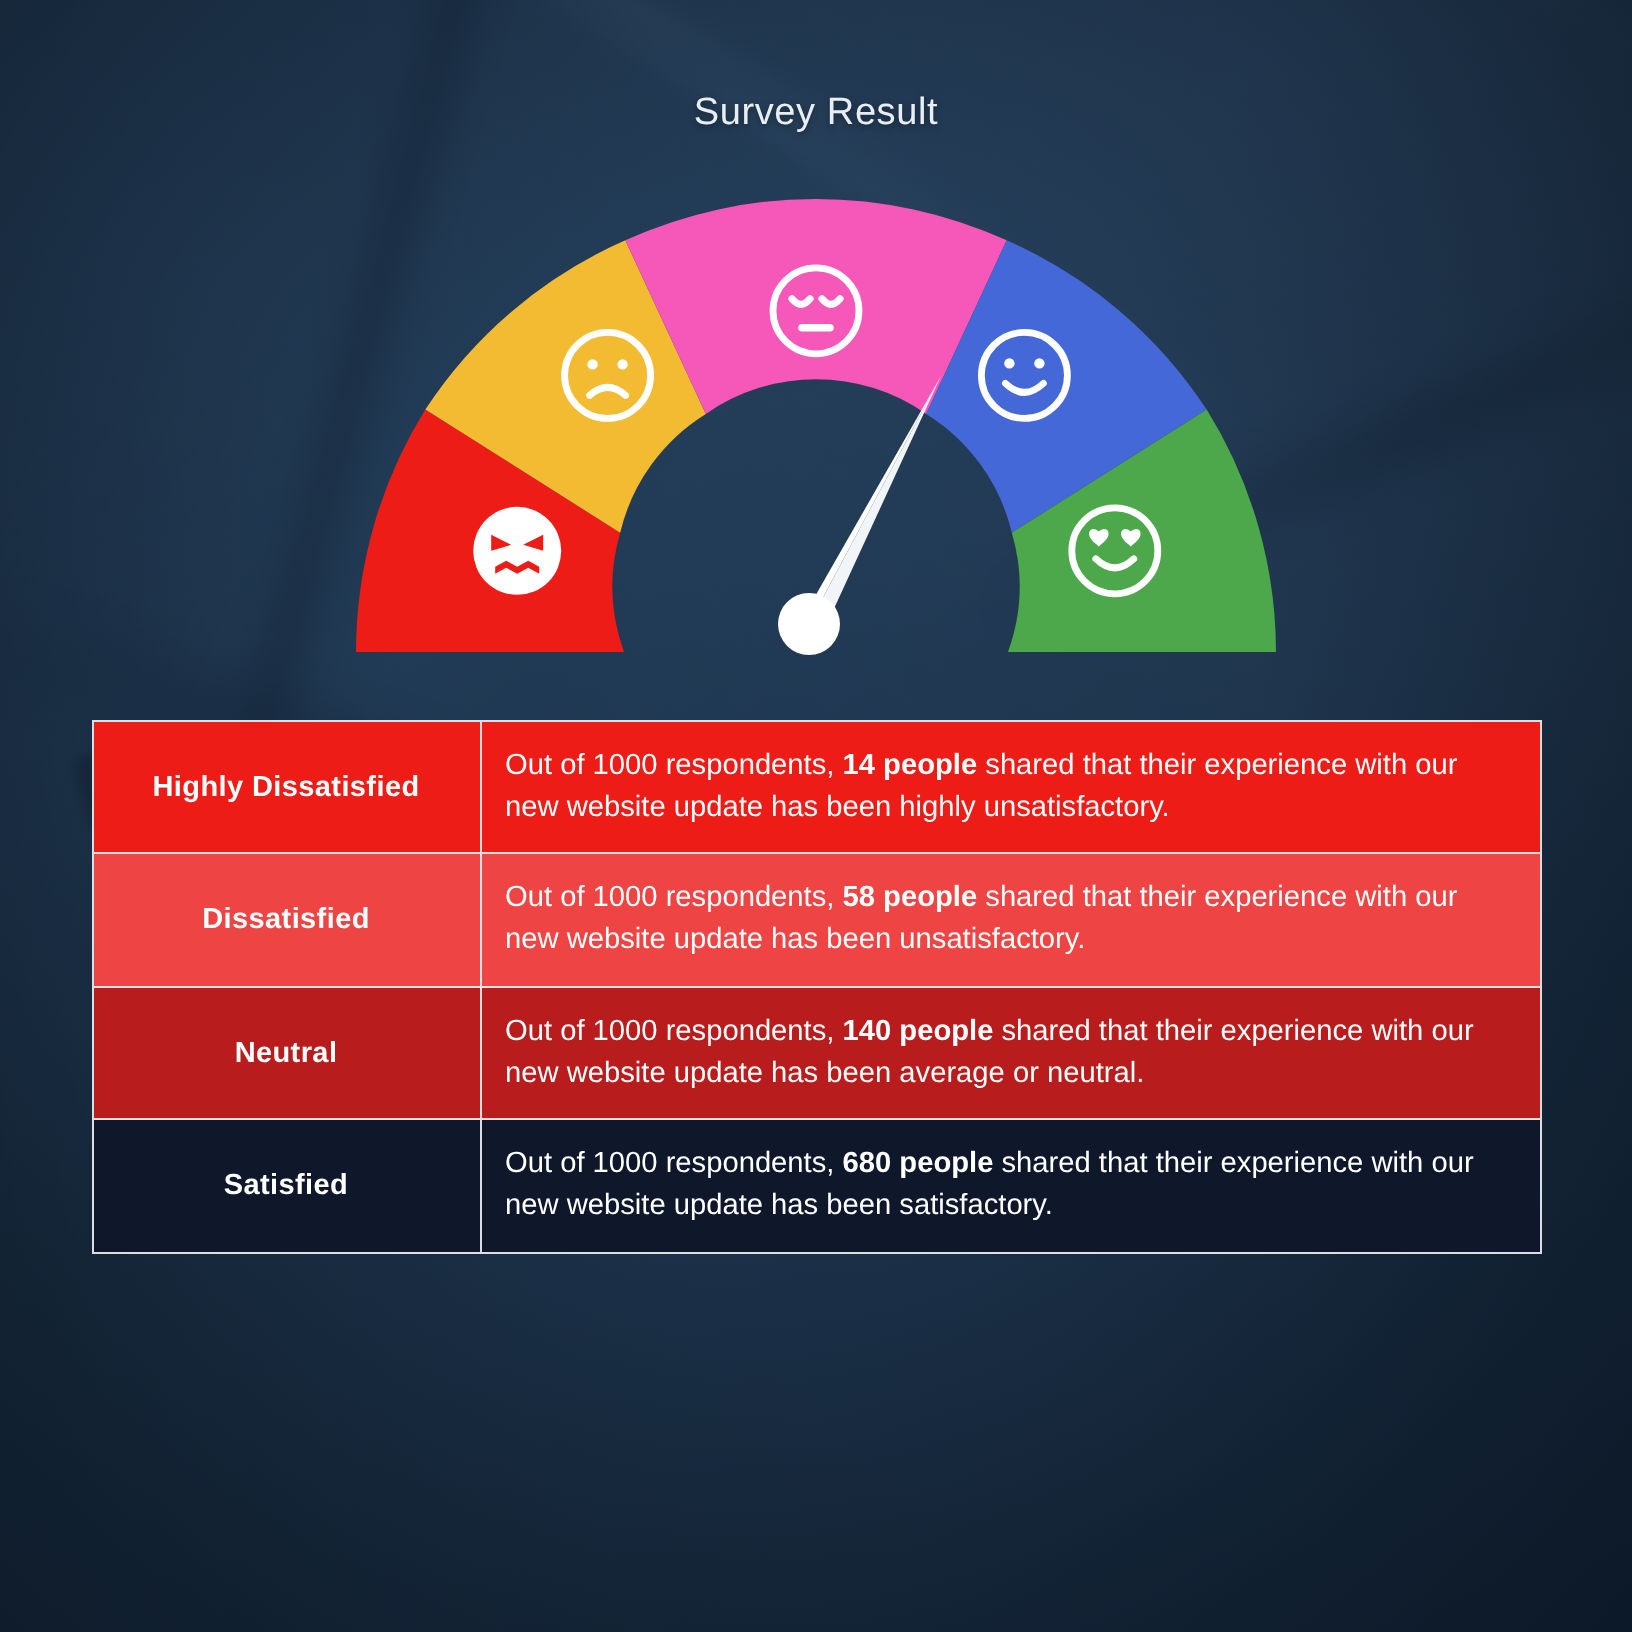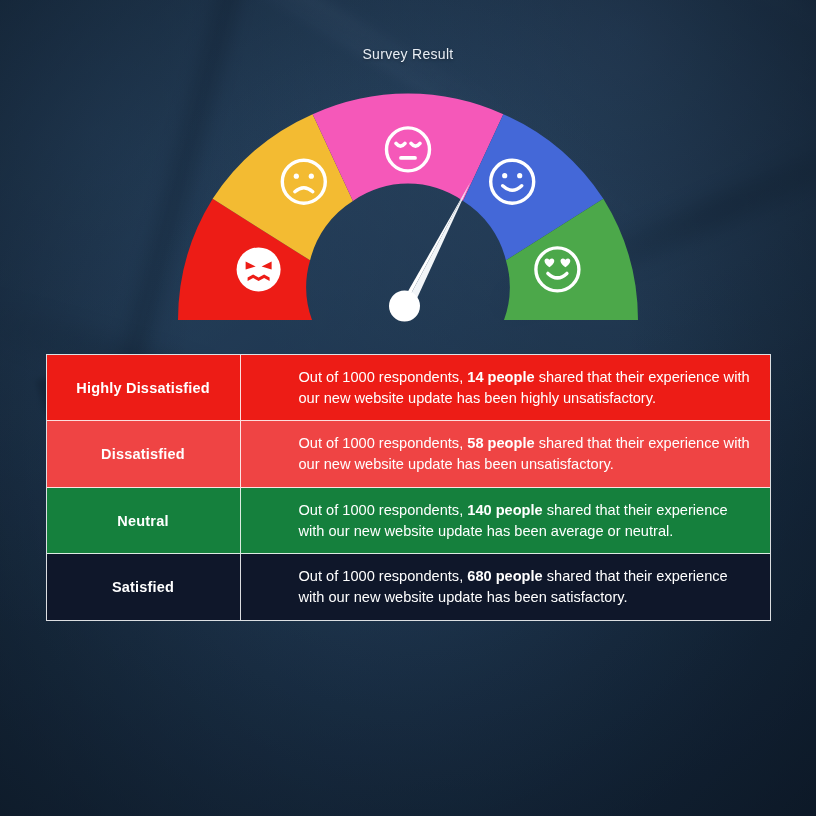--- a/index.html
+++ b/index.html
@@ -43,42 +43,42 @@
   }
   #bg .vig {
     position:absolute; inset:0;
     background:radial-gradient(ellipse at 50% 45%, rgba(0,0,0,0) 38%, rgba(6,14,24,.55) 100%);
   }
   #bg .tint { position:absolute; inset:0; background:rgba(24,46,68,.42); }
 
   
   .header { position:relative; z-index:3; text-align:center; padding-top:46px; }
   .eyebrow {
-    color:#e9eef4; font-size:14px; letter-spacing:.3px; font-weight:400;
+    color:#e9eef4; font-size:19px; letter-spacing:.3px; font-weight:400;
     text-shadow:0 1px 3px rgba(0,0,0,.35);
   }
   .title {
     color:#ffffff; font-weight:bold; font-size:46px; line-height:1.12;
     letter-spacing:2.2px; margin-top:8px;
     text-shadow:0 2px 6px rgba(0,0,0,.42);
   }
   .title .l2 { display:block; }
 
   
   .gauge-wrap { position:relative; z-index:3; height:270px; margin-top:6px; }
   .gauge-wrap svg { display:block; margin:0 auto; }
 
   
   .table {
     position:relative; z-index:3;
     width:725px; margin:16px auto 0;
     border:1px solid rgba(255,255,255,.85);
     border-collapse:collapse;
   }
-  .row { display:flex; border-bottom:1px solid rgba(255,255,255,.85);gap:46px; }
+  .row { display:flex; border-bottom:1px solid rgba(255,255,255,.85); }
   .row:last-child { border-bottom:none; }
   .cat {
     width:194px; flex:0 0 194px;
     display:flex; align-items:center; justify-content:center;
     text-align:center; color:#fff; font-weight:bold; font-size:14.5px;
     letter-spacing:.2px; padding:6px 8px;
     border-right:1px solid rgba(255,255,255,.85);
   }
   .desc {
     flex:1; color:#ffffff; font-size:14.6px; line-height:1.42;
@@ -183,21 +183,21 @@
     </div>
   </div>
 
   <div class="row" style="background:#ef4444">
     <div class="cat">Dissatisfied</div>
     <div class="desc">
       <span>Out of 1000 respondents, </span><b>58 people</b><span> shared that their experience with our new website update has been unsatisfactory.</span>
     </div>
   </div>
 
-  <div class="row" style="background:#15803d">
+  <div class="row" style="background:#b91c1c">
     <div class="cat">Neutral</div>
     <div class="desc">
       <span>Out of 1000 respondents, </span><b>140 people</b><span> shared that their experience with our new website update has been average or neutral.</span>
     </div>
   </div>
 
   <div class="row" style="background:#0f172a">
     <div class="cat">Satisfied</div>
     <div class="desc">
       <span>Out of 1000 respondents, </span><b>680 people</b><span> shared that their experience with our new website update has been satisfactory.</span>

